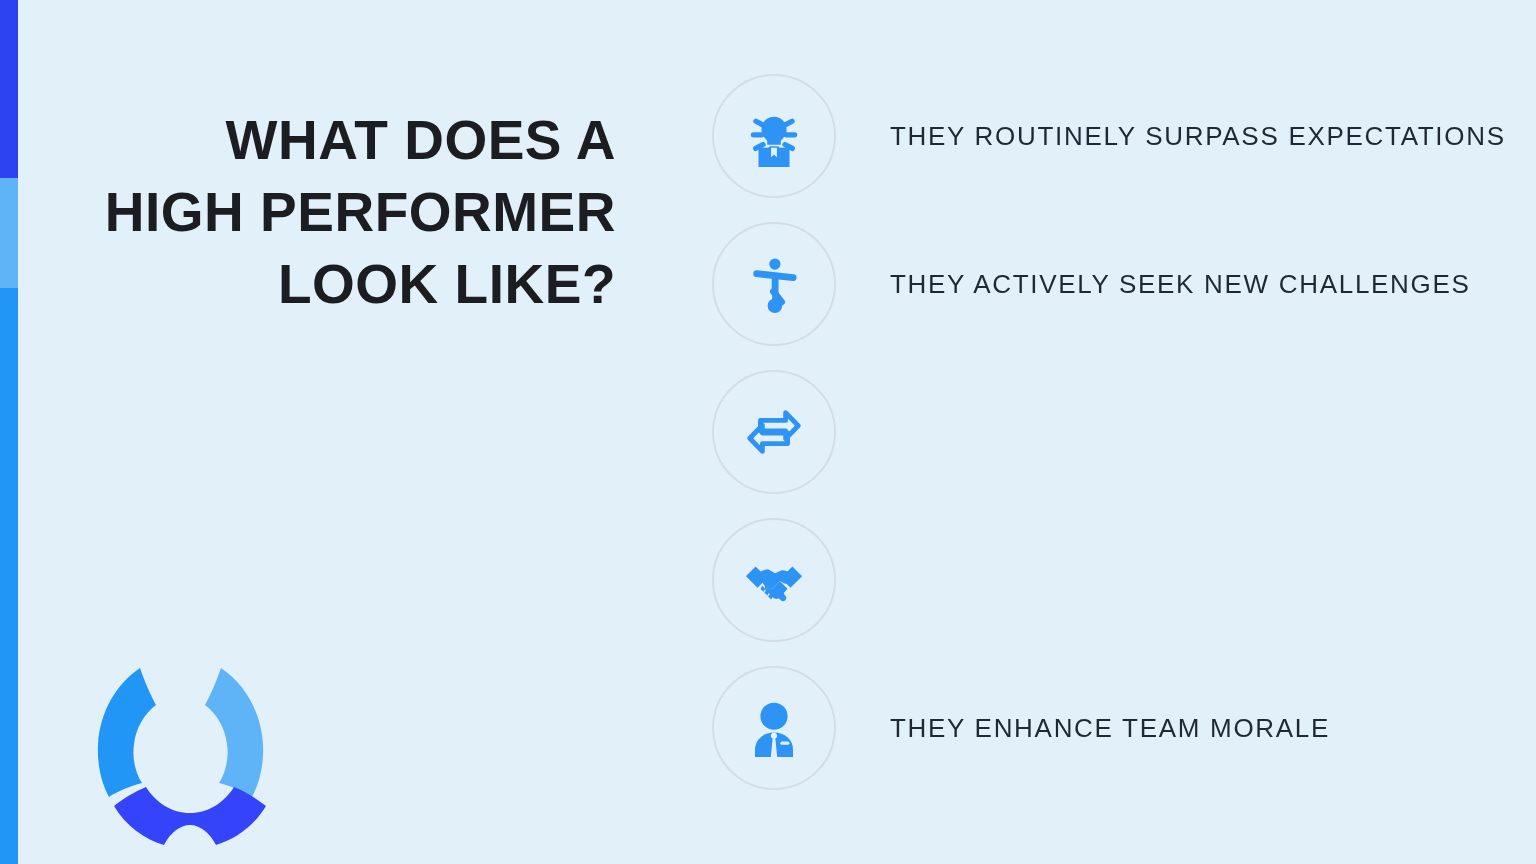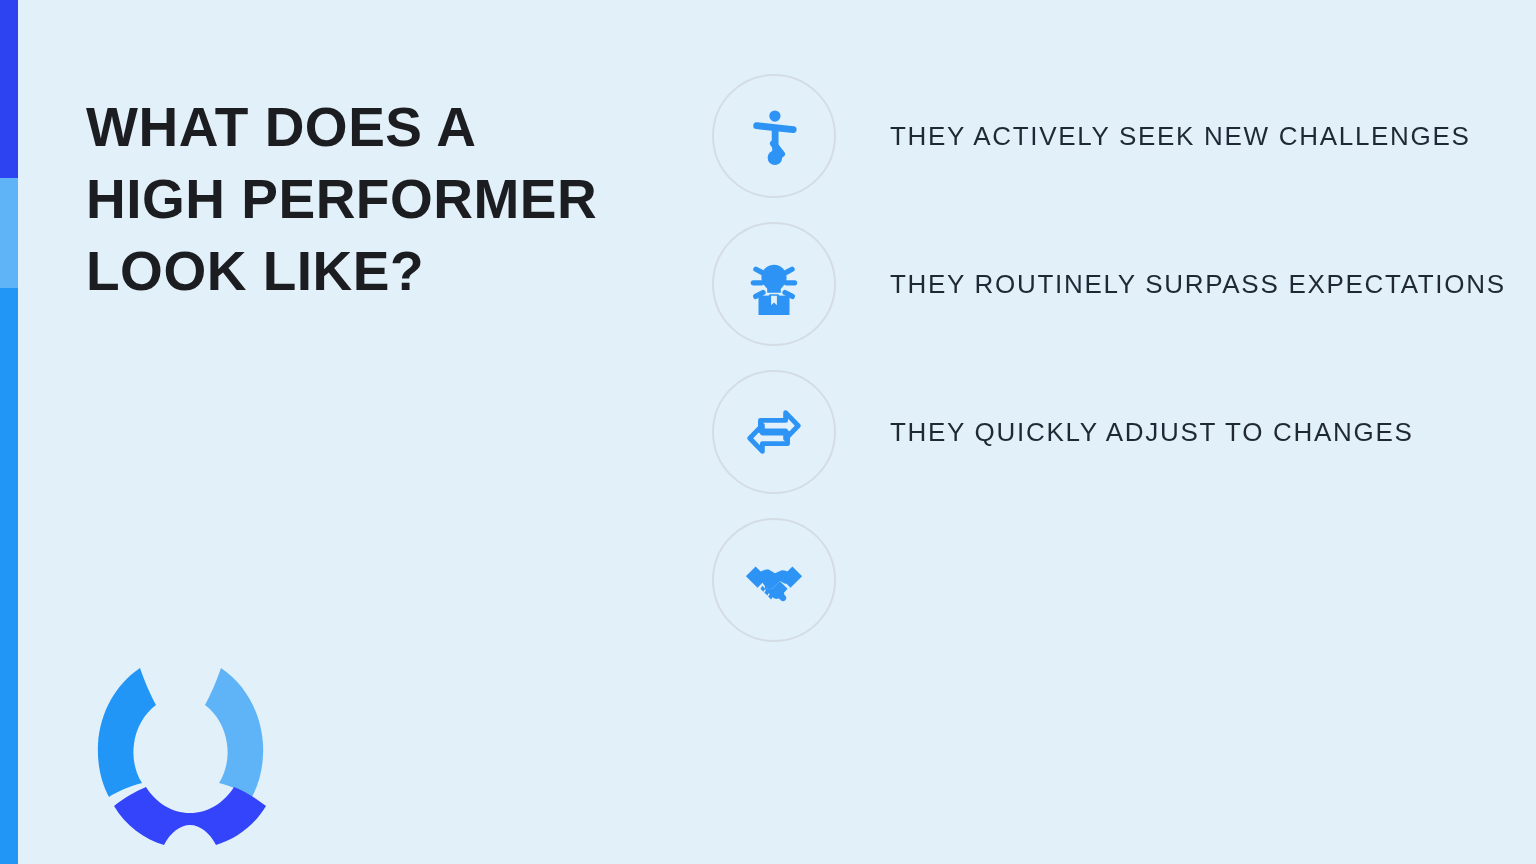--- a/index.html
+++ b/index.html
@@ -32,22 +32,23 @@
   }
   .accent-seg { width: 100%; }
   .accent-seg-1 { height: 178px; background: #2d43f2; }
   .accent-seg-2 { height: 110px; background: #5fb4f7; }
   .accent-seg-3 { height: 576px; background: #2196f7; }
 
   
   .title-block {
     position: absolute;
     left: 86px;
-    top: 91px;
+    top: 104px;
     width: 530px;
+    text-align: right;
   }
   .title {
     margin: 0;
     font-family: "Liberation Sans", sans-serif;
     font-size: 55px;
     line-height: 72px;
     font-weight: 700;
     letter-spacing: 0.5px;
     color: #1c1d21;
     text-transform: uppercase;
@@ -122,42 +123,20 @@
 
       <path d="M36 156 C48 176 66 189 86 195 C92 183 102 175 112 175 C122 175 132 183 138 195 C158 189 176 176 188 156 C178 148 166 141 156 137 C146 153 130 163 112 163 C94 163 78 153 68 137 C58 141 46 148 36 156 Z" fill="#3344fb"></path>
     </svg>
   </div>
 
   <div class="list">
 
     <div class="list-item">
       <div class="icon-circle">
         <span>
-          <svg viewBox="0 0 64 64" width="58" height="58" aria-hidden="true">
-            <g fill="#2d94f5">
-              <circle cx="33" cy="10" r="6.2"></circle>
-
-              <rect x="9" y="19" width="48" height="7.5" rx="3.7" transform="rotate(6 33 23)"></rect>
-
-              <rect x="29.5" y="20" width="7.5" height="24" rx="3.2"></rect>
-
-              <rect x="31" y="36" width="7.5" height="22" rx="3.5" transform="rotate(-38 34 45)"></rect>
-              <rect x="30" y="40" width="7" height="14" rx="3.2"></rect>
-
-              <circle cx="33" cy="56" r="8"></circle>
-            </g>
-          </svg>
-        </span>
-      </div>
-      <div class="item-label">THEY ACTIVELY SEEK NEW CHALLENGES</div>
-    </div>
-
-    <div class="list-item">
-      <div class="icon-circle">
-        <span>
           <svg viewBox="0 0 64 64" width="62" height="62" aria-hidden="true">
             <g fill="#2d94f5">
 
               <rect x="10" y="16" width="14" height="5.5" rx="2.7" transform="rotate(28 17 19)"></rect>
               <rect x="8" y="28" width="14" height="5.5" rx="2.7"></rect>
               <rect x="10" y="40" width="14" height="5.5" rx="2.7" transform="rotate(-28 17 43)"></rect>
               <rect x="40" y="16" width="14" height="5.5" rx="2.7" transform="rotate(-28 47 19)"></rect>
               <rect x="42" y="28" width="14" height="5.5" rx="2.7"></rect>
               <rect x="40" y="40" width="14" height="5.5" rx="2.7" transform="rotate(28 47 43)"></rect>
 
@@ -169,31 +148,52 @@
             </g>
           </svg>
         </span>
       </div>
       <div class="item-label">THEY ROUTINELY SURPASS EXPECTATIONS</div>
     </div>
 
     <div class="list-item">
       <div class="icon-circle">
         <span>
+          <svg viewBox="0 0 64 64" width="58" height="58" aria-hidden="true">
+            <g fill="#2d94f5">
+              <circle cx="33" cy="10" r="6.2"></circle>
+
+              <rect x="9" y="19" width="48" height="7.5" rx="3.7" transform="rotate(6 33 23)"></rect>
+
+              <rect x="29.5" y="20" width="7.5" height="24" rx="3.2"></rect>
+
+              <rect x="31" y="36" width="7.5" height="22" rx="3.5" transform="rotate(-38 34 45)"></rect>
+              <rect x="30" y="40" width="7" height="14" rx="3.2"></rect>
+
+              <circle cx="33" cy="56" r="8"></circle>
+            </g>
+          </svg>
+        </span>
+      </div>
+      <div class="item-label">THEY ACTIVELY SEEK NEW CHALLENGES</div>
+    </div>
+
+    <div class="list-item">
+      <div class="icon-circle">
+        <span>
           <svg viewBox="0 0 64 64" width="62" height="62" aria-hidden="true">
             <g fill="none" stroke="#2d94f5" stroke-width="5" stroke-linejoin="round" stroke-linecap="square">
 
               <path d="M18 31 L18 20 L44 20 L44 12 L57 25.5 L44 39 L44 31 Z"></path>
 
               <path d="M46 33 L46 44 L20 44 L20 52 L7 38.5 L20 25 L20 33 Z"></path>
             </g>
           </svg>
         </span>
       </div>
-      <div class="item-label">THEY QUICKLY ADJUST TO CHANGES</div>
     </div>
 
     <div class="list-item">
       <div class="icon-circle">
         <span>
           <svg viewBox="0 0 64 64" width="62" height="62" aria-hidden="true">
             <g fill="#2d94f5">
 
               <path d="M3 28 L13 18 L25 30 L15 40 Z"></path>
 
@@ -207,15 +207,34 @@
 
               <path d="M20 38 L23 41 L21 44 L18 41 Z"></path>
               <path d="M24 42 L27 45 L25 48 L22 45 Z"></path>
               <path d="M28 46 L31 49 L29 52 L26 49 Z"></path>
             </g>
           </svg>
         </span>
       </div>
     </div>
 
+    <div class="list-item">
+      <div class="icon-circle">
+        <span>
+          <svg viewBox="0 0 64 64" width="58" height="58" aria-hidden="true">
+            <g fill="#2d94f5">
+              <circle cx="32" cy="19" r="15"></circle>
+              <path d="M32 37 C20 37 11 45 11 56 L11 64 L53 64 L53 56 C53 45 44 37 32 37 Z"></path>
+            </g>
+            <g fill="#e2f0fa">
+
+              <path d="M32 37 C30 37 28.5 38.5 28.5 40.5 C28.5 42 29.5 43 30.5 43.5 L28.5 64 L35.5 64 L33.5 43.5 C34.5 43 35.5 42 35.5 40.5 C35.5 38.5 34 37 32 37 Z"></path>
+
+              <rect x="39" y="47" width="10" height="3.6" rx="1.8"></rect>
+            </g>
+          </svg>
+        </span>
+      </div>
+      <div class="item-label">THEY ENHANCE TEAM MORALE</div>
+    </div>
 
   </div>
 </div>
 
 </body></html>

